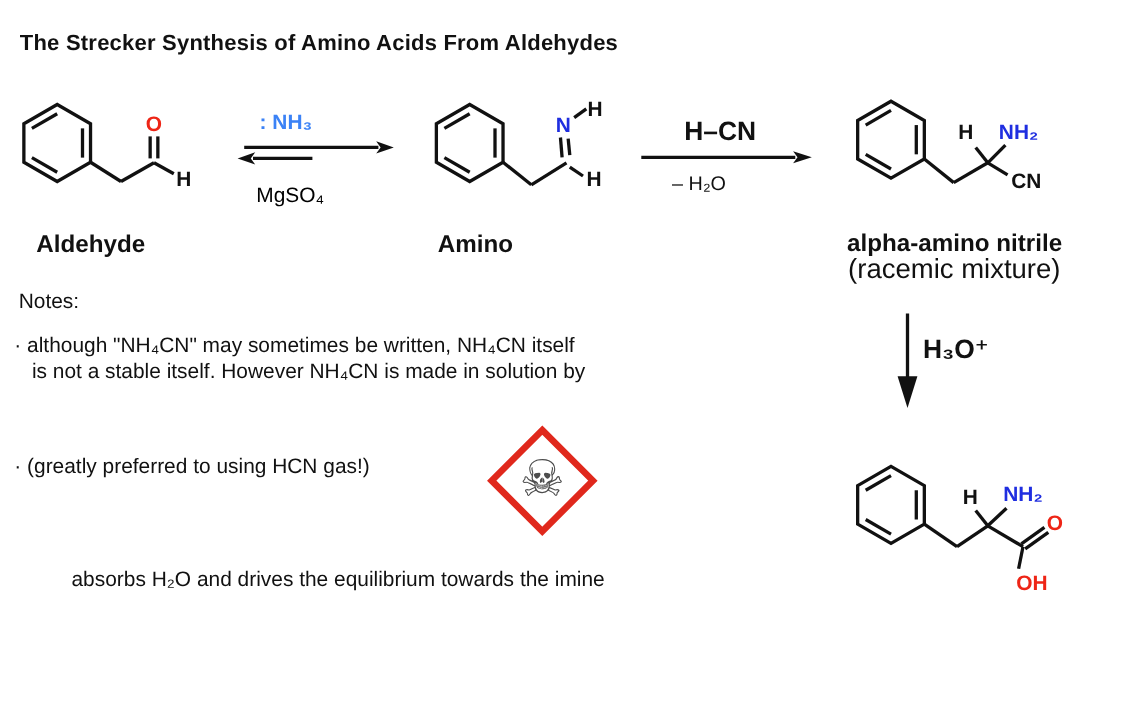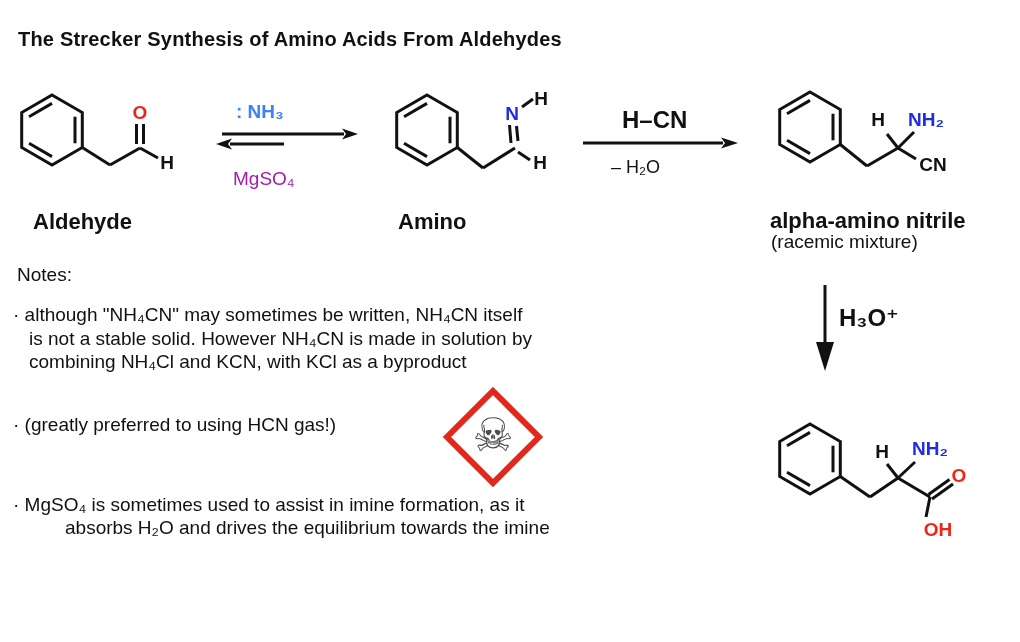--- a/index.html
+++ b/index.html
@@ -3,23 +3,23 @@
 <meta charset="utf-8">
 <style>
   html,body{margin:0;padding:0;background:#ffffff;}
   #canvas{
     position:relative;width:1020px;height:642px;background:#ffffff;overflow:hidden;
     font-family:"Liberation Sans","DejaVu Sans",sans-serif;color:#111111;
   }
   .t{position:absolute;white-space:nowrap;line-height:1.15;}
   .title{font-size:20px;font-weight:bold;letter-spacing:0.2px;}
   .struct-label{font-size:22px;font-weight:bold;}
-  .sub-label{font-size:19px;}
+  .sub-label{font-size:25px;}
   .reagent-blue{color:#3b82f6;font-weight:bold;font-size:19px;}
-  .reagent-gray{color:#a21caf;font-size:19px;}
+  .reagent-gray{color:#000000;font-size:19px;}
   .reagent-black-b{font-weight:bold;font-size:24px;}
   .reagent-black{font-size:18px;text-align:center;}
   .note{font-size:19px;}
   .italic{font-style:italic;font-size:20px;}
   .phe-label{font-size:20px;font-weight:bold;}
   .right-align{text-align:right;}
   svg{position:absolute;overflow:visible;}
   svg line, svg polygon.hex{stroke:#111111;stroke-width:3;fill:none;}
   svg text{font-family:"Liberation Sans","DejaVu Sans",sans-serif;font-size:19px;font-weight:bold;fill:#111111;}
   svg text.red{fill:#ee2516;}
@@ -136,24 +136,22 @@
       <line x1="165" y1="87" x2="161" y2="107"></line>
     </g>
     <text x="117" y="48" text-anchor="middle">H</text>
     <text class="blue" x="165" y="45" text-anchor="middle">NH₂</text>
     <text class="red" x="194" y="72" text-anchor="middle">O</text>
     <text class="red" x="173" y="126" text-anchor="middle">OH</text>
   </svg>
 
   <div class="t note" style="left:17px;top:264px;text-align:center;">Notes:</div>
   <div class="t note" style="left:13px;top:304px;">· although "NH₄CN" may sometimes be written, NH₄CN itself</div>
-  <div class="t note" style="left:29px;top:328px;">is not a stable solid. However NH₄CN is made in solution by</div>
-  <div class="t note" style="left:29px;top:351px;">combining NH₄Cl and KCN, with KCl as a byproduct</div>
+  <div class="t note" style="left:29px;top:328px;">is not a stable itself. However NH₄CN is made in solution by</div>
   <div class="t note" style="left:13px;top:414px;">· (greatly preferred to using HCN gas!)</div>
-  <div class="t note" style="left:13px;top:494px;">· MgSO₄ is sometimes used to assist in imine formation, as it</div>
   <div class="t note" style="left:29px;top:517px;margin-left:36px;">absorbs H₂O and drives the equilibrium towards the imine</div>
 
   <svg style="left:444px;top:388px;" width="98" height="98" viewBox="0 0 98 98">
     <polygon class="ghs-diamond" points="49,3 95,49 49,95 3,49"></polygon>
     <text class="skull" x="49" y="63" text-anchor="middle">☠</text>
   </svg>
 
 </div>
 
 </body></html>

